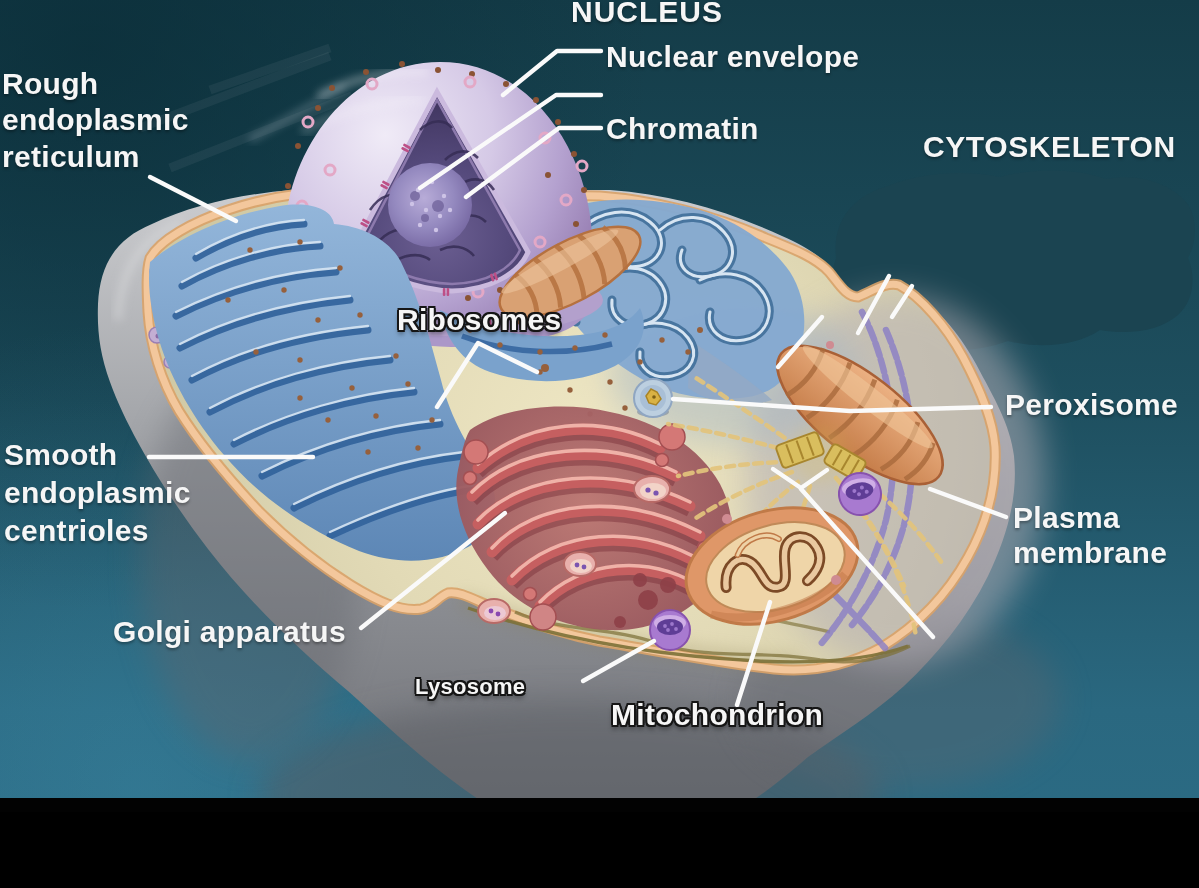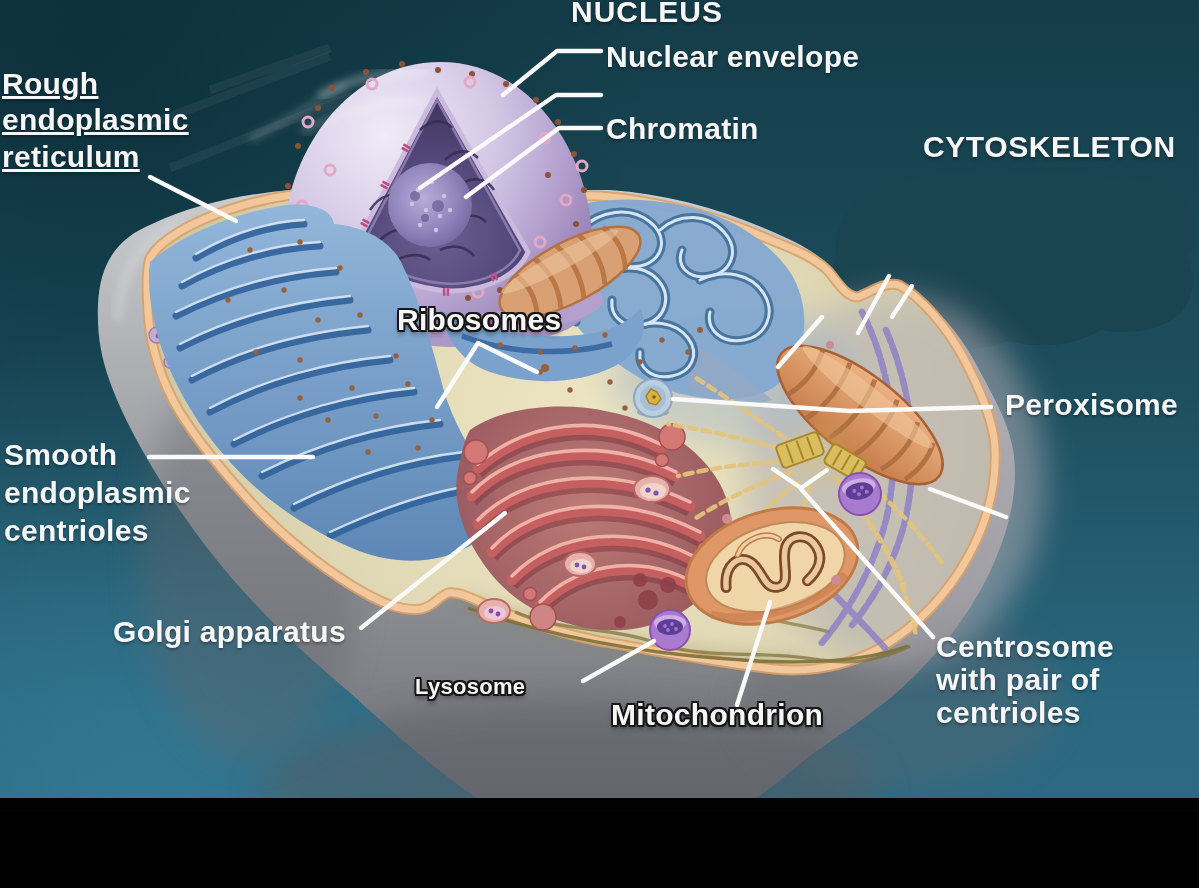--- a/index.html
+++ b/index.html
@@ -13,21 +13,21 @@
        color:var(--label-text);white-space:pre-line;letter-spacing:.3px;
        text-shadow:0 2px 3px rgba(0,0,0,.35);}
   .outlined{text-shadow:2px 0 0 #161616,-2px 0 0 #161616,0 2px 0 #161616,0 -2px 0 #161616,
             1.6px 1.6px 0 #161616,-1.6px 1.6px 0 #161616,1.6px -1.6px 0 #161616,-1.6px -1.6px 0 #161616,
             0 4px 5px rgba(0,0,0,.55);}
   #lbl-nucleus{left:571px;top:-5px;letter-spacing:1px;}
   #lbl-nuclear-envelope{left:606px;top:40px;}
   #lbl-nucleolus{left:606px;top:79px;}
   #lbl-chromatin{left:606px;top:112px;text-align:center;}
   #lbl-cytoskeleton{left:911px;top:130px;letter-spacing:.6px;margin-left:12px;}
-  #lbl-rough-er{left:2px;top:66px;line-height:1.21;text-decoration:underline;}
+  #lbl-rough-er{left:2px;top:66px;line-height:1.21;}
   #lbl-ribosomes{left:397px;top:303px;}
   #lbl-peroxisome{left:1005px;top:388px;}
   #lbl-smooth-er{left:4px;top:436px;line-height:1.27;}
   #lbl-plasma-membrane{left:1013px;top:500px;line-height:1.17;}
   #lbl-golgi{left:113px;top:615px;}
   #lbl-lysosome{left:415px;top:674px;font-size:22px;}
   #lbl-mitochondrion{left:611px;top:698px;}
   #lbl-centrosome{left:936px;top:630px;line-height:1.1;}
   .leader{stroke:var(--leader-line);stroke-width:4.4;fill:none;stroke-linecap:round;stroke-linejoin:round;}
   #bottom-bar{position:absolute;left:0;bottom:0;width:1199px;height:14px;background:var(--bottom-bar-black);}
@@ -580,21 +580,20 @@
   <div class="lbl" id="lbl-chromatin">Chromatin</div>
   <div class="lbl" id="lbl-cytoskeleton">CYTOSKELETON</div>
   <div class="lbl" id="lbl-rough-er">Rough
 endoplasmic
 reticulum</div>
   <div class="lbl outlined" id="lbl-ribosomes">Ribosomes</div>
   <div class="lbl" id="lbl-peroxisome">Peroxisome</div>
   <div class="lbl" id="lbl-smooth-er">Smooth
 endoplasmic
 centrioles</div>
+  <div class="lbl" id="lbl-plasma-membrane">Plasma
+membrane</div>
   <div class="lbl" id="lbl-golgi">Golgi apparatus</div>
   <div class="lbl outlined" id="lbl-lysosome">Lysosome</div>
   <div class="lbl outlined" id="lbl-mitochondrion">Mitochondrion</div>
-  <div class="lbl" id="lbl-centrosome">Centrosome
-with pair of
-centrioles</div>
 
   <div id="bottom-bar"></div>
 </div>
 
 </body></html>

